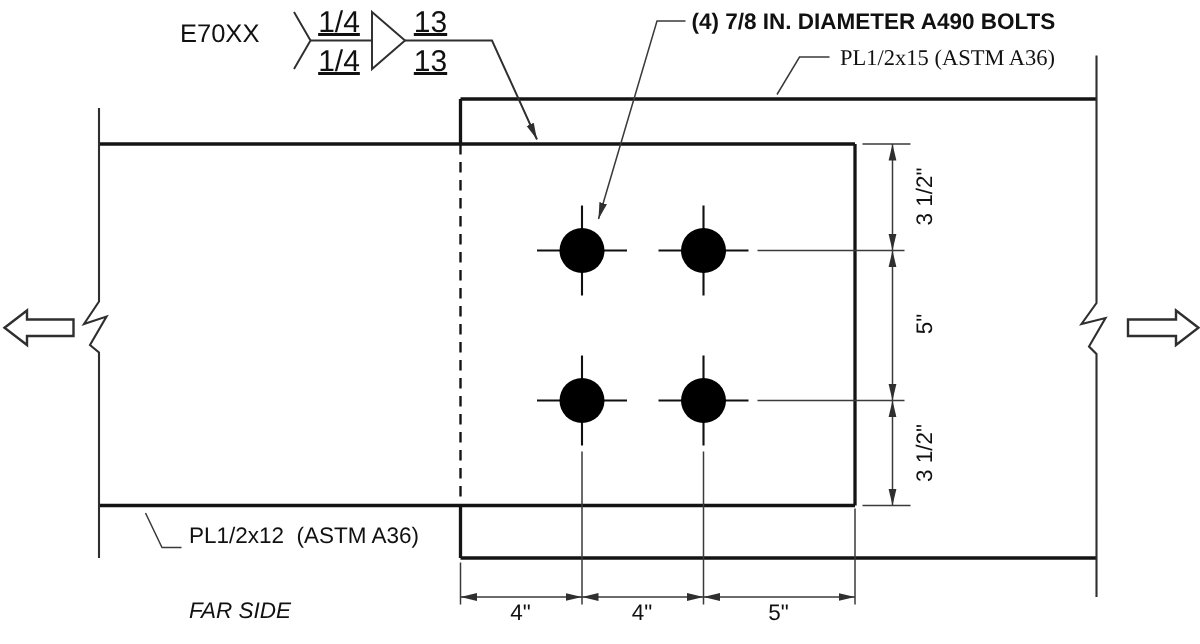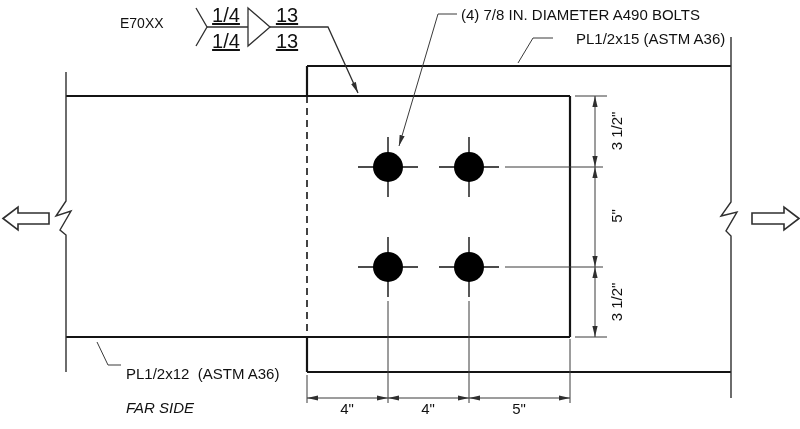--- a/index.html
+++ b/index.html
@@ -3,21 +3,21 @@
 <meta charset="utf-8">
 <style>
   html,body{margin:0;padding:0;background:#fff;}
   #stage{position:relative;width:800px;height:429px;background:#fff;overflow:hidden;
          font-family:"Liberation Sans",sans-serif;}
   #stage svg{position:absolute;left:0;top:0;}
   .t{position:absolute;font-size:15px;color:#111;white-space:pre;line-height:20px;}
   .c{transform:translate(-50%,-50%);}
   .rot{transform:translate(-50%,-50%) rotate(-90deg);}
   .weldnum{font-size:20px;text-decoration:underline;}
-  .electrode{font-size:14px;}
+  .electrode{font-size:17px;}
 </style>
 </head>
 <body>
 
 <div id="stage">
 
   <svg width="800" height="429" viewBox="0 0 800 429">
     <defs>
       <marker id="arr" markerUnits="userSpaceOnUse" markerWidth="12" markerHeight="8" refX="11" refY="4" orient="auto-start-reverse">
         <path d="M11,4 L0,1.4 L0,6.6 Z" fill="#2f2f2f"></path>
@@ -99,24 +99,24 @@
       <path d="M248,8 L270,27 L248,46 Z" fill="#ffffff"></path>
     </g>
   </svg>
 
   <div class="t electrode" style="left:120px;top:13px;">E70XX</div>
   <div class="t c weldnum" style="left:226px;top:15px;">1/4</div>
   <div class="t c weldnum" style="left:226px;top:41px;">1/4</div>
   <div class="t c weldnum" style="left:287px;top:15px;">13</div>
   <div class="t c weldnum" style="left:287px;top:41px;">13</div>
 
-  <div class="t" style="left:461px;top:5px;">(4) 7/8 IN. DIAMETER A490 BOLTS</div>
-  <div class="t" style="left:576px;top:29px;">PL1/2x15 (ASTM A36)</div>
+  <div class="t" style="left:461px;top:5px;font-weight:bold;">(4) 7/8 IN. DIAMETER A490 BOLTS</div>
+  <div class="t" style="left:560px;top:29px;font-family:Liberation Serif, serif;">PL1/2x15 (ASTM A36)</div>
 
-  <div class="t" style="left:126px;top:364px;text-align:right;">PL1/2x12  (ASTM A36)</div>
+  <div class="t" style="left:126px;top:348px;text-align:right;">PL1/2x12  (ASTM A36)</div>
   <div class="t" style="left:126px;top:398px;font-style:italic;">FAR SIDE</div>
 
   <div class="t rot" style="left:617px;top:131px;">3 1/2"</div>
   <div class="t rot" style="left:617px;top:216px;">5"</div>
   <div class="t rot" style="left:617px;top:302px;">3 1/2"</div>
 
   <div class="t c" style="left:347px;top:409px;">4"</div>
   <div class="t c" style="left:428px;top:409px;">4"</div>
   <div class="t c" style="left:519px;top:409px;">5"</div>
 

